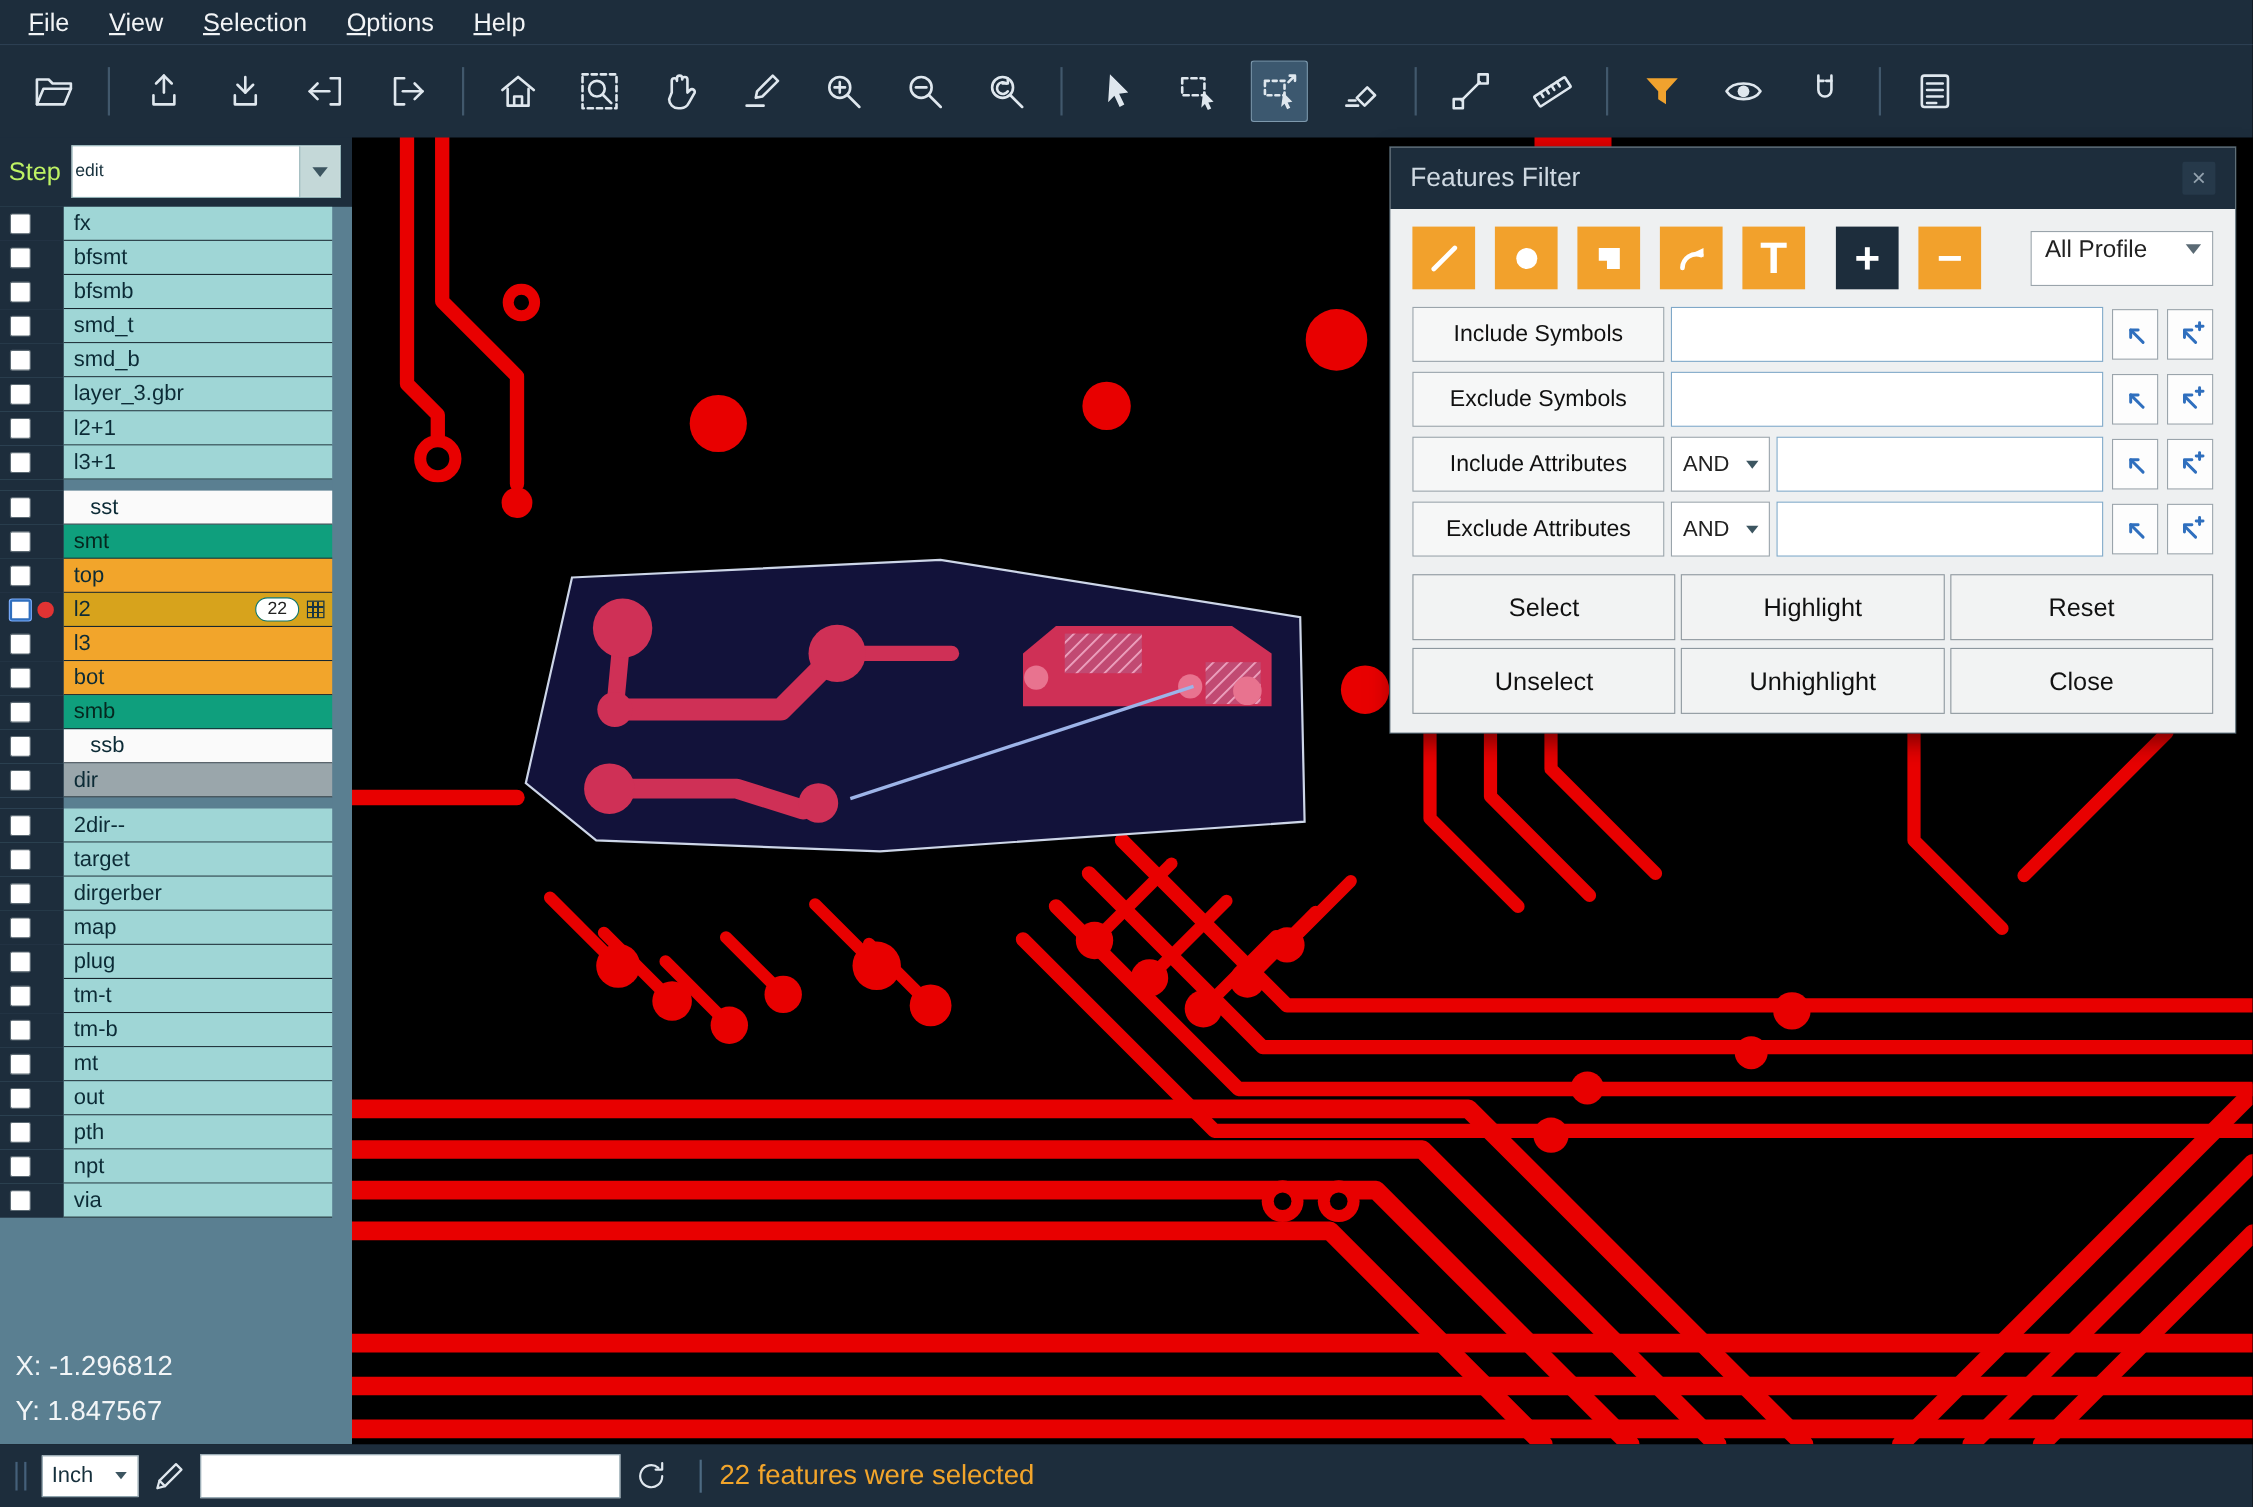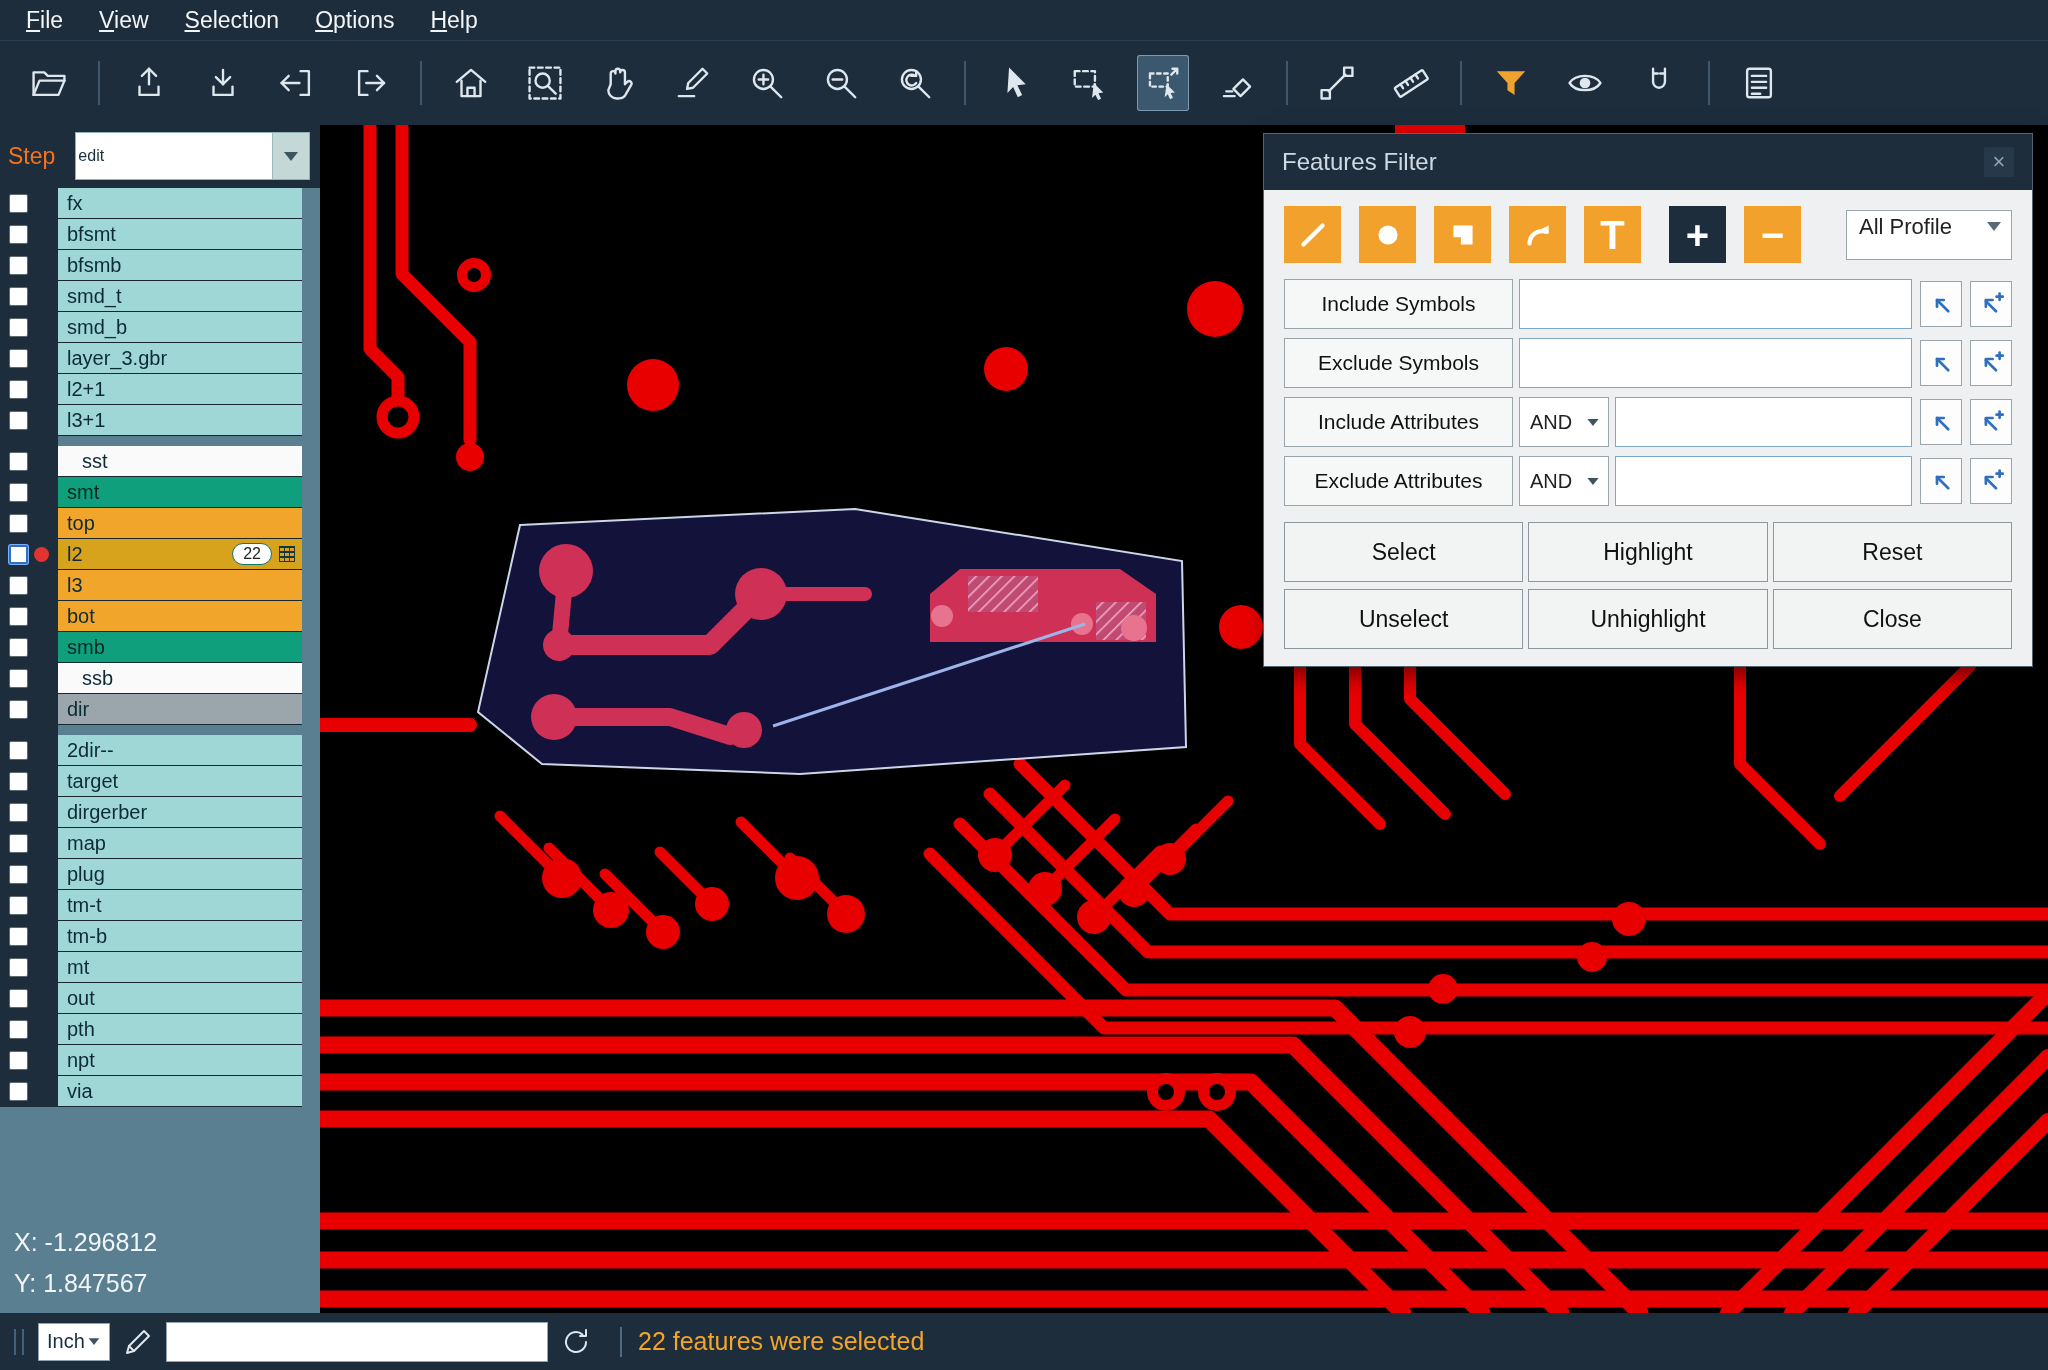--- a/index.html
+++ b/index.html
@@ -17,21 +17,21 @@
   .tb-btn{width:52px;height:56px;margin:0 11px;display:flex;align-items:center;justify-content:center;border-radius:3px;}
   .tb-btn svg{width:38px;height:38px;stroke:#dfe7ee;fill:none;stroke-width:2;stroke-linecap:round;stroke-linejoin:round;}
   .tb-btn svg .fill{fill:#dfe7ee;stroke:none;}
   .tb-btn svg .orange{fill:#f0a22e;stroke:none;}
   .tb-btn.active{background:#3c586f;box-shadow:inset 0 0 0 1px #7e99ad;}
   .tb-sep{width:2px;height:44px;background:#41586c;margin:0 12px;}
 
   
   .left-panel{position:absolute;left:0;top:124px;width:320px;height:1189px;background:#5a7f91;z-index:30;}
   .step-row{height:64px;background:#1d2d3c;display:flex;align-items:center;padding:0 10px 0 8px;}
-  .step-label{color:#f97316;font-size:23px;margin-right:20px;}
+  .step-label{color:#bef264;font-size:23px;margin-right:10px;}
   .step-combo{flex:1;height:46px;background:#fff;border:1px solid #8fb0b4;display:flex;align-items:center;}
   .step-combo .val{flex:1;font-size:16px;color:#16303c;padding-left:2px;}
   .combo-arrow-box{width:36px;height:100%;background:#c4d8d8;border-left:1px solid #9db9bc;display:flex;align-items:center;justify-content:center;}
   .chevron{width:0;height:0;border-left:7px solid transparent;border-right:7px solid transparent;border-top:9px solid #3c5560;}
 
   .layer-list{width:302px;}
   .lrow{display:flex;height:31px;}
   .lrow.lgap{height:10px;}
   .gutter{width:58px;background:#1d2d3c;display:flex;align-items:center;padding-left:9px;gap:6px;box-sizing:border-box;flex:0 0 58px;}
   .gapcell{flex:1;background:#5a7f91;}
@@ -80,21 +80,21 @@
   .f-pick{width:42px;height:46px;margin-left:8px;background:#fdfdfd;border:1px solid #9aa4ab;
           display:flex;align-items:center;justify-content:center;box-sizing:border-box;flex:0 0 auto;}
   .f-pick svg{width:27px;height:27px;stroke:#2f6fbe;stroke-width:2.4;fill:none;stroke-linecap:round;stroke-linejoin:round;}
   .actions{display:grid;grid-template-columns:repeat(3,1fr);gap:7px 5px;margin-top:16px;}
   .act-btn{height:60px;background:#f2f3f3;border:1px solid #8d979e;font-size:23px;color:#111;font-family:inherit;}
 
   
   .statusbar{position:absolute;left:0;top:1313px;width:2048px;height:57px;background:#1d2d3c;
              display:flex;align-items:center;padding-left:14px;z-index:40;}
   .grip{width:6px;height:26px;border-left:2px solid #45607a;border-right:2px solid #45607a;margin-right:14px;}
-  .unit-select{width:72px;height:38px;background:#fff;border:1px solid #8fa4ad;display:flex;align-items:center;
+  .unit-select{width:88px;height:38px;background:#fff;border:1px solid #8fa4ad;display:flex;align-items:center;
                padding:0 8px;font-size:20px;color:#16303c;box-sizing:border-box;}
   .unit-select .chevron{margin-left:auto;transform:scale(.75);}
   .sb-icon{margin:0 12px;display:flex;align-items:center;}
   .sb-icon svg{width:32px;height:32px;stroke:#dfe7ee;stroke-width:2;fill:none;stroke-linecap:round;stroke-linejoin:round;}
   .sb-input{width:382px;height:40px;background:#fff;border:1px solid #8fa4ad;font-size:20px;padding:0 8px;
             box-sizing:border-box;font-family:inherit;}
   .sb-sep{width:2px;height:30px;background:#4d6a82;margin:0 16px;}
   .sb-msg{color:#f2a52b;font-size:25px;}
 </style>
 </head>

